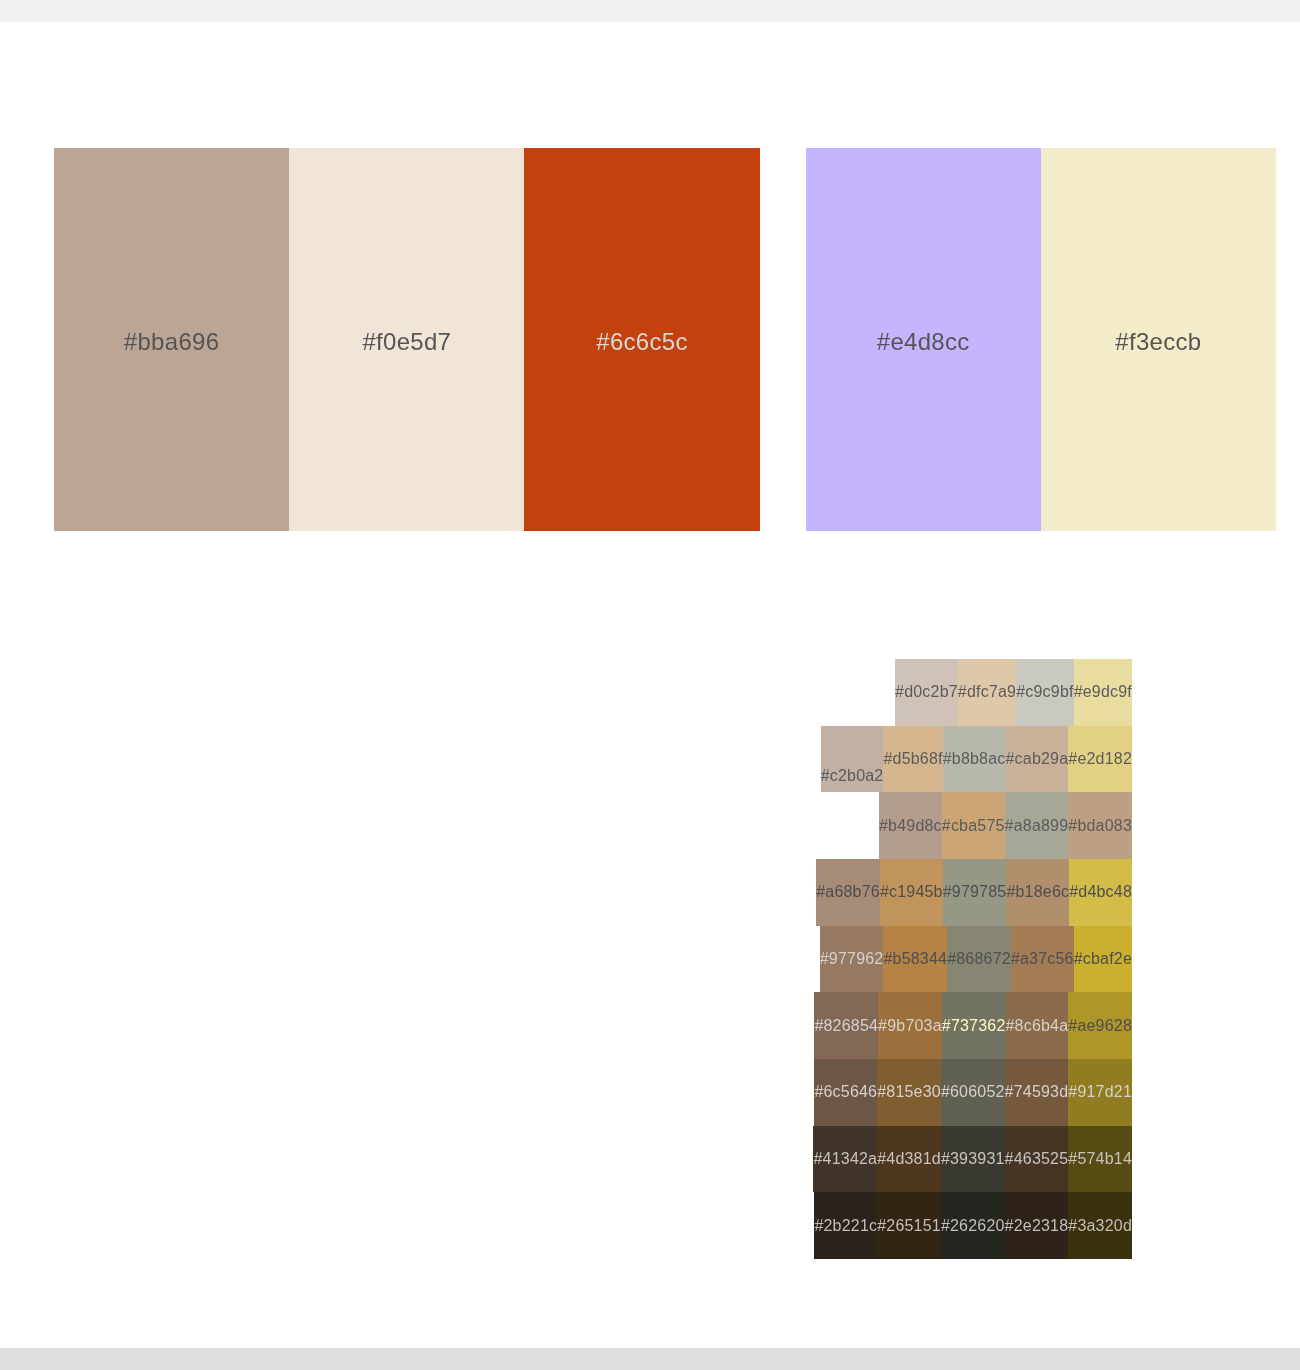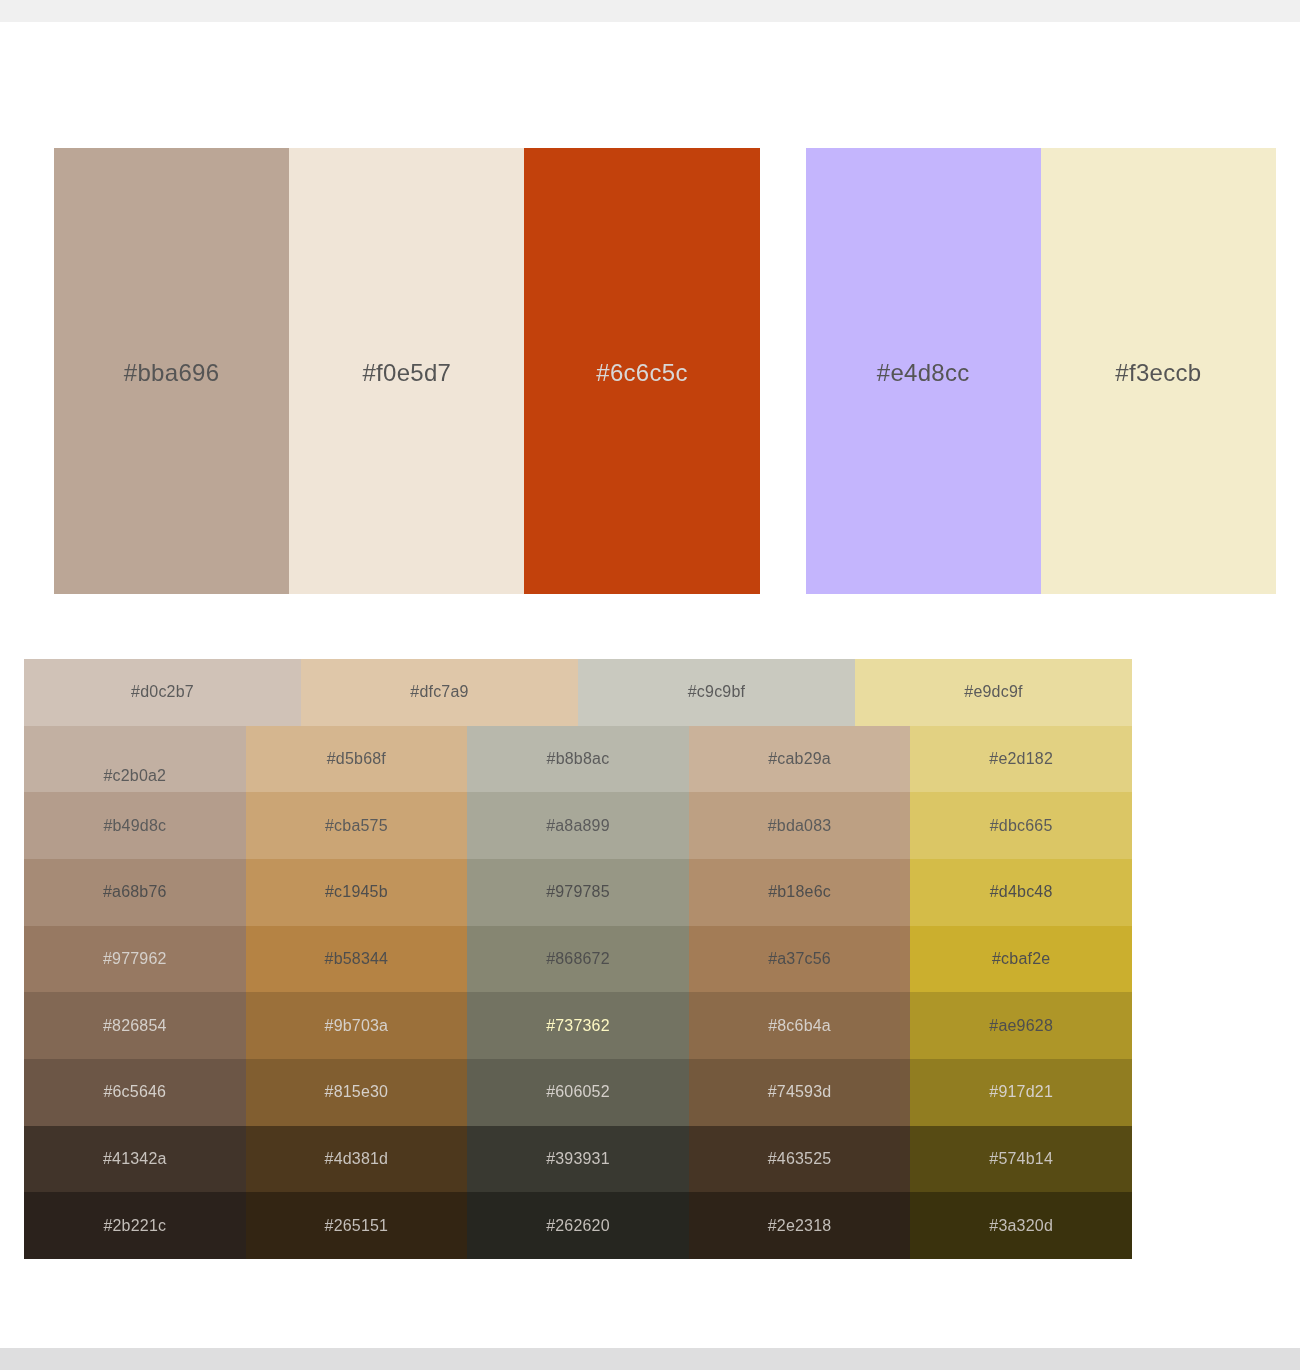--- a/index.html
+++ b/index.html
@@ -41,21 +41,21 @@
     font-size: 25px;
     color: #151b33;
     white-space: nowrap;
     letter-spacing: 0px;
   }
 
   
   .palette-strip {
     position: absolute;
     left: 24px; top: 148px;
-    width: 1252px; height: 446px;
+    width: 1252px; height: 383px;
     display: flex;
     padding-left: 30px;
   }
   .palette-swatch {
     flex: 1 1 0;
     position: relative;
     display: flex;
     align-items: center;
     justify-content: center;
   }
@@ -68,20 +68,21 @@
     top: 2px;
   }
 
   
   .shade-grid {
     position: absolute;
     left: 24px; top: 659px;
     width: 1108px; height: 600px;
     display: flex;
     flex-direction: column;
+    align-items: flex-end;
   }
   .shade-row {
     flex: 1 1 0;
     display: flex;
   }
   .shade-cell {
     flex: 1 1 0;
     display: flex;
     align-items: center;
     justify-content: center;
@@ -165,23 +166,20 @@
         </div>
         <div class="shade-cell" style="background: rgb(203, 165, 117);">
           <div class="shade-label" style="color: rgb(91, 91, 91);">#cba575</div>
         </div>
         <div class="shade-cell" style="background: rgb(168, 168, 153);">
           <div class="shade-label" style="color: rgb(91, 91, 91);">#a8a899</div>
         </div>
         <div class="shade-cell" style="background: rgb(189, 160, 131);">
           <div class="shade-label" style="color: rgb(91, 91, 91);">#bda083</div>
         </div>
-        <div class="shade-cell" style="background: rgb(219, 198, 101);">
-          <div class="shade-label" style="color: rgb(91, 91, 91);">#dbc665</div>
-        </div>
       </div>
       <div class="shade-row">
         <div class="shade-cell" style="background: rgb(166, 139, 118);">
           <div class="shade-label" style="color: rgb(78, 78, 78);">#a68b76</div>
         </div>
         <div class="shade-cell" style="background: rgb(193, 148, 91);">
           <div class="shade-label" style="color: rgb(78, 78, 78);">#c1945b</div>
         </div>
         <div class="shade-cell" style="background: rgb(151, 151, 133);">
           <div class="shade-label" style="color: rgb(78, 78, 78);">#979785</div>

